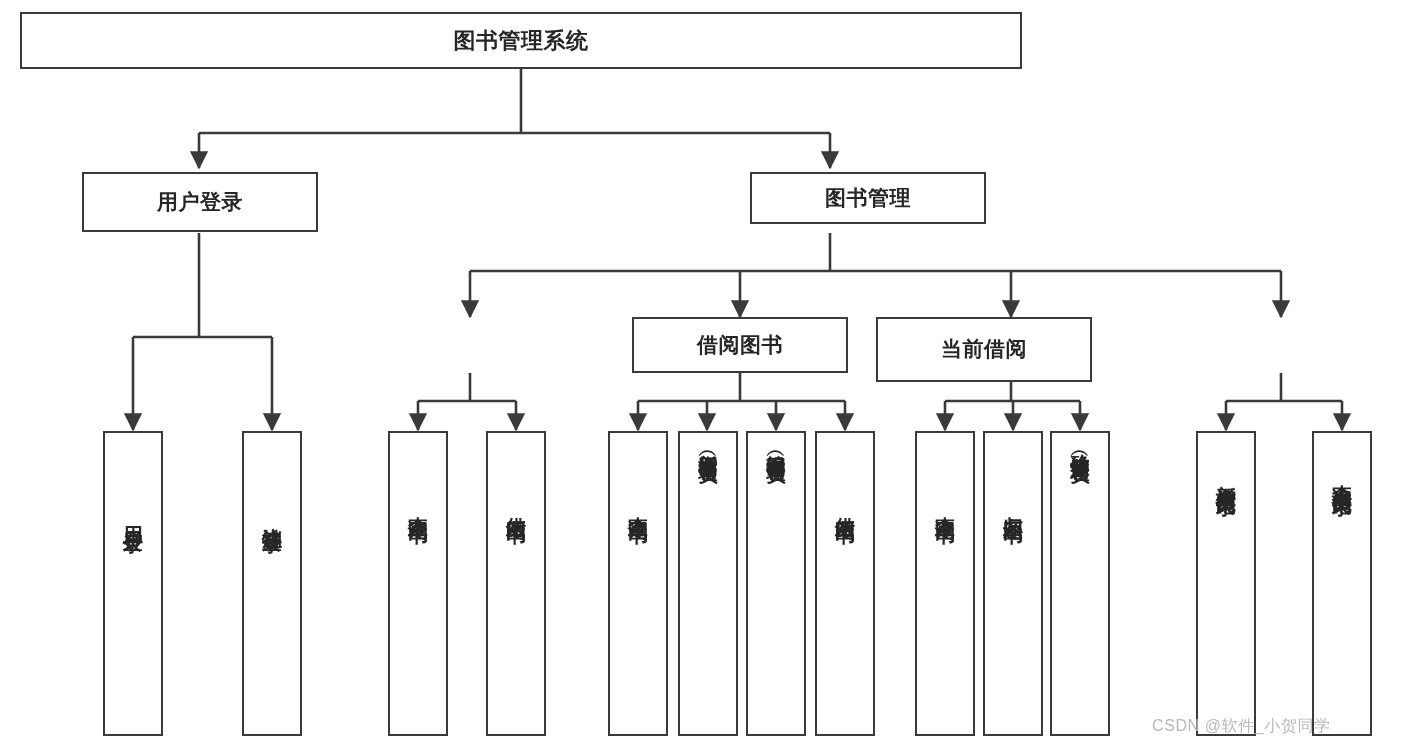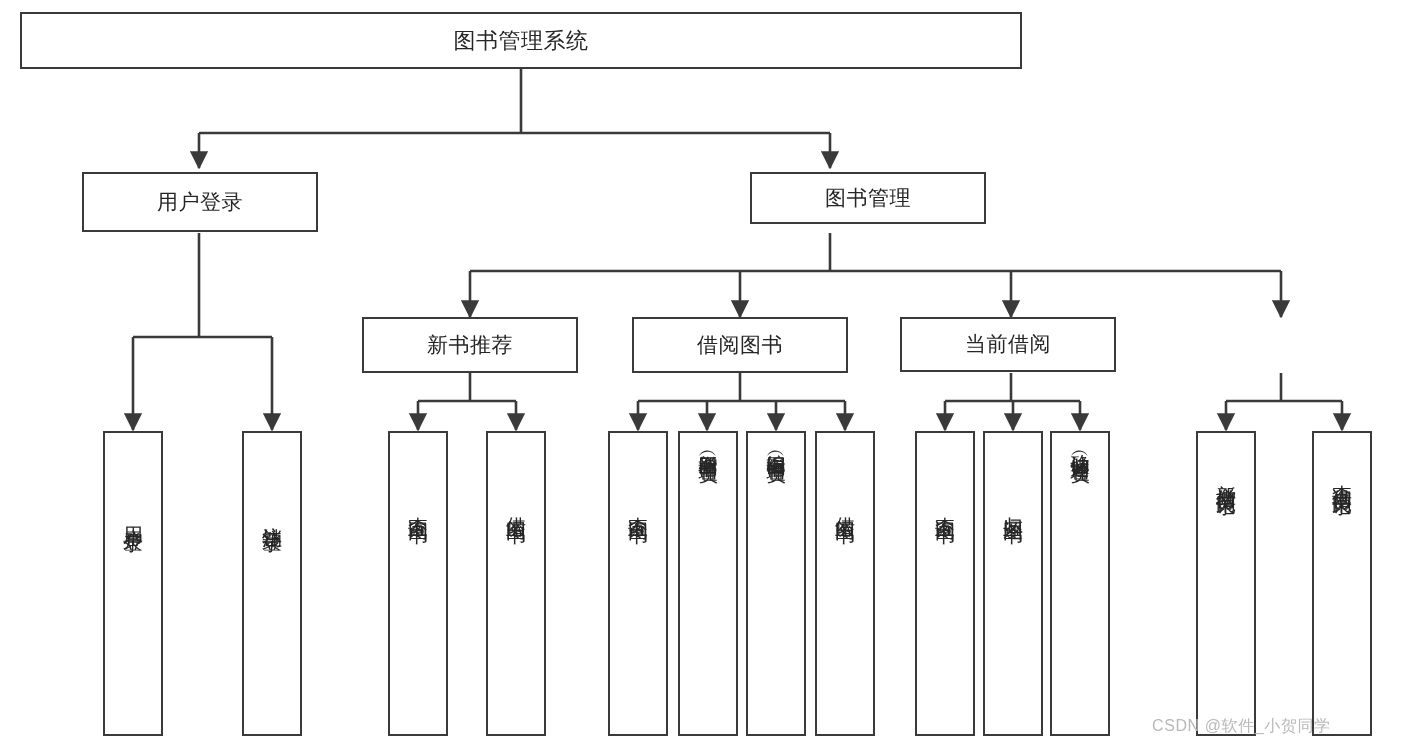--- a/index.html
+++ b/index.html
@@ -35,20 +35,21 @@
     align-items: center;
     justify-content: center;
     color: #262626;
     z-index: 2;
   }
   .node .node-label {
     display: block;
     line-height: 1.18;
     letter-spacing: 0.5px;
     white-space: nowrap;
+    font-weight: bold;
   }
   
   .node.horiz .node-label {
     font-size: 21px;
   }
   .node.root .node-label {
     font-size: 22px;
   }
   
   .node.vert {
@@ -138,29 +139,26 @@
   </div>
 
   <div class="node horiz" style="left:82px; top:172px; width:236px; height:60px;">
     <span class="node-label">用户登录</span>
   </div>
 
   <div class="node horiz" style="left:750px; top:172px; width:236px; height:52px;">
     <span class="node-label">图书管理</span>
   </div>
 
-  <div class="node horiz" style="left:362px; top:317px; width:216px; height:56px;">
-    <span class="node-label">新书推荐</span>
-  </div>
 
   <div class="node horiz" style="left:632px; top:317px; width:216px; height:56px;">
     <span class="node-label">借阅图书</span>
   </div>
 
-  <div class="node horiz" style="left:900px; top:317px; width:216px; height:55px;">
+  <div class="node horiz" style="left:876px; top:317px; width:216px; height:65px;">
     <span class="node-label">当前借阅</span>
   </div>
 
 
   <div class="node vert" style="left:103px; top:431px; width:60px; height:305px; padding-top:78px;">
     <span class="node-label">用户登录</span>
   </div>
 
   <div class="node vert" style="left:242px; top:431px; width:60px; height:305px; padding-top:78px;">
     <span class="node-label">注销登录</span>

